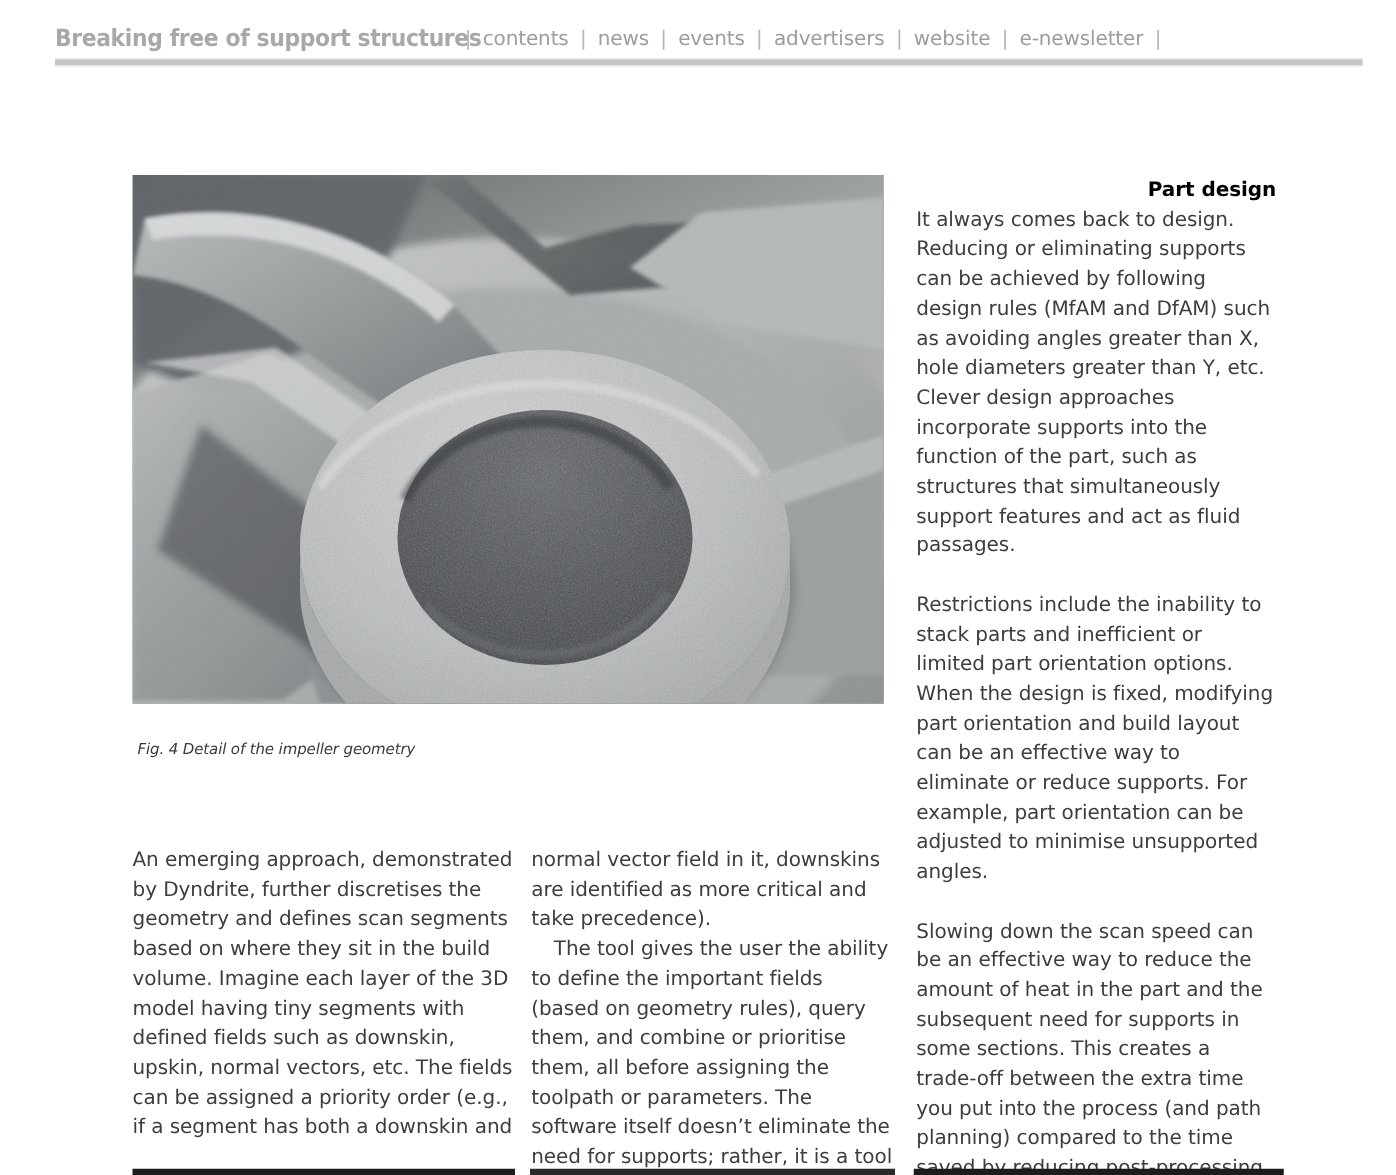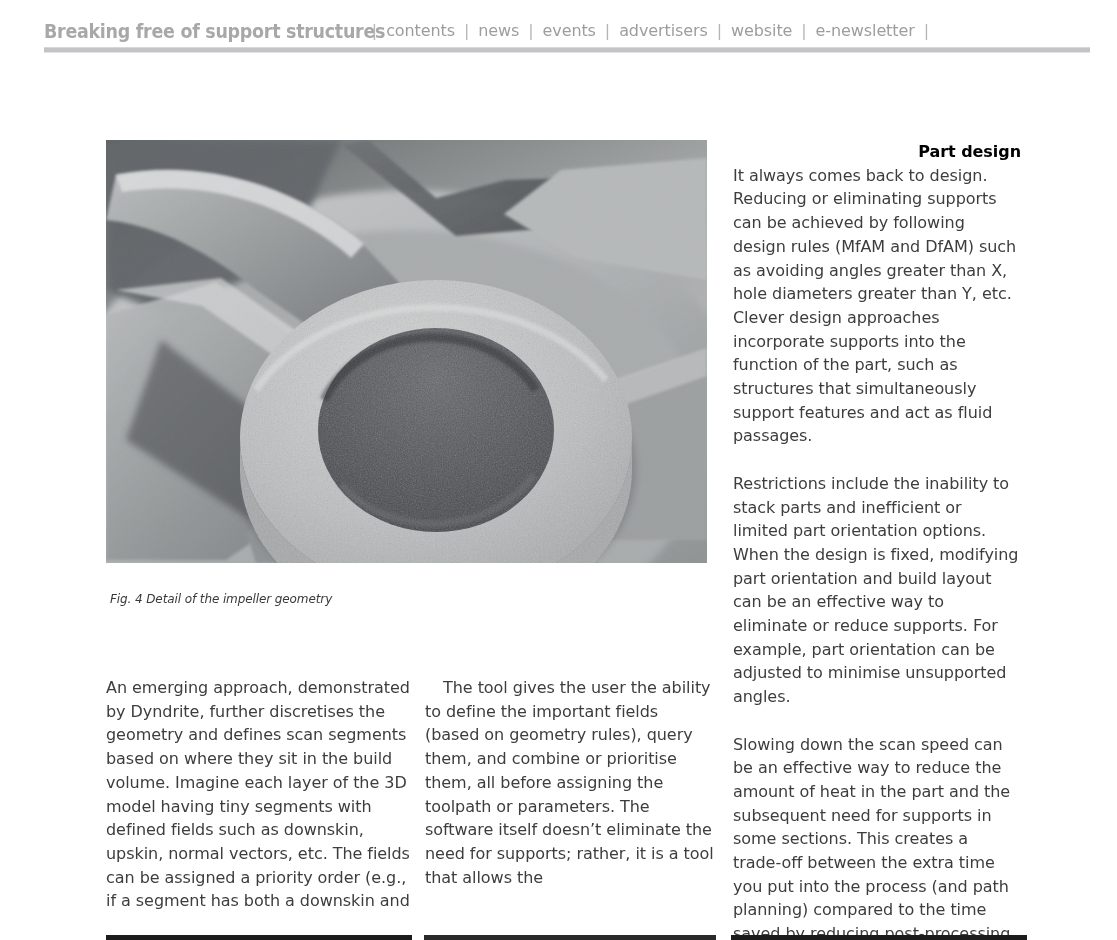--- a/index.html
+++ b/index.html
@@ -268,20 +268,21 @@
   </div>
 </div>
 
 <div class="figure-caption">Fig. 4 Detail of the impeller geometry</div>
 
 <div class="col col-left">
   <div class="sec-body">An emerging approach, demonstrated by Dyndrite, further discretises the geometry and defines scan segments based on where they sit in the build volume. Imagine each layer of the 3D model having tiny segments with defined fields such as downskin, upskin, normal vectors, etc. The fields can be assigned a priority order (e.g., if a segment has both a downskin and</div>
 </div>
 
 <div class="col col-mid">
+  <div class="sec-body">normal vector field in it, downskins are identified as more critical and take precedence).</div>
   <div class="sec-body para-indent">The tool gives the user the ability to define the important fields (based on geometry rules), query them, and combine or prioritise them, all before assigning the toolpath or parameters. The software itself doesn’t eliminate the need for supports; rather, it is a tool that allows the</div>
 </div>
 
 <div class="col col-right">
   <div class="sec-head">Part design</div>
   <div class="sec-body">It always comes back to design. Reducing or eliminating supports can be achieved by following design rules (MfAM and DfAM) such as avoiding angles greater than X, hole diameters greater than Y, etc. Clever design approaches incorporate supports into the function of the part, such as structures that simultaneously support features and act as fluid passages.</div>
 
   <div class="sec-gap"></div>
 
   <div class="sec-body">Restrictions include the inability to stack parts and inefficient or limited part orientation options. When the design is fixed, modifying part orientation and build layout can be an effective way to eliminate or reduce supports. For example, part orientation can be adjusted to minimise unsupported angles.</div>

